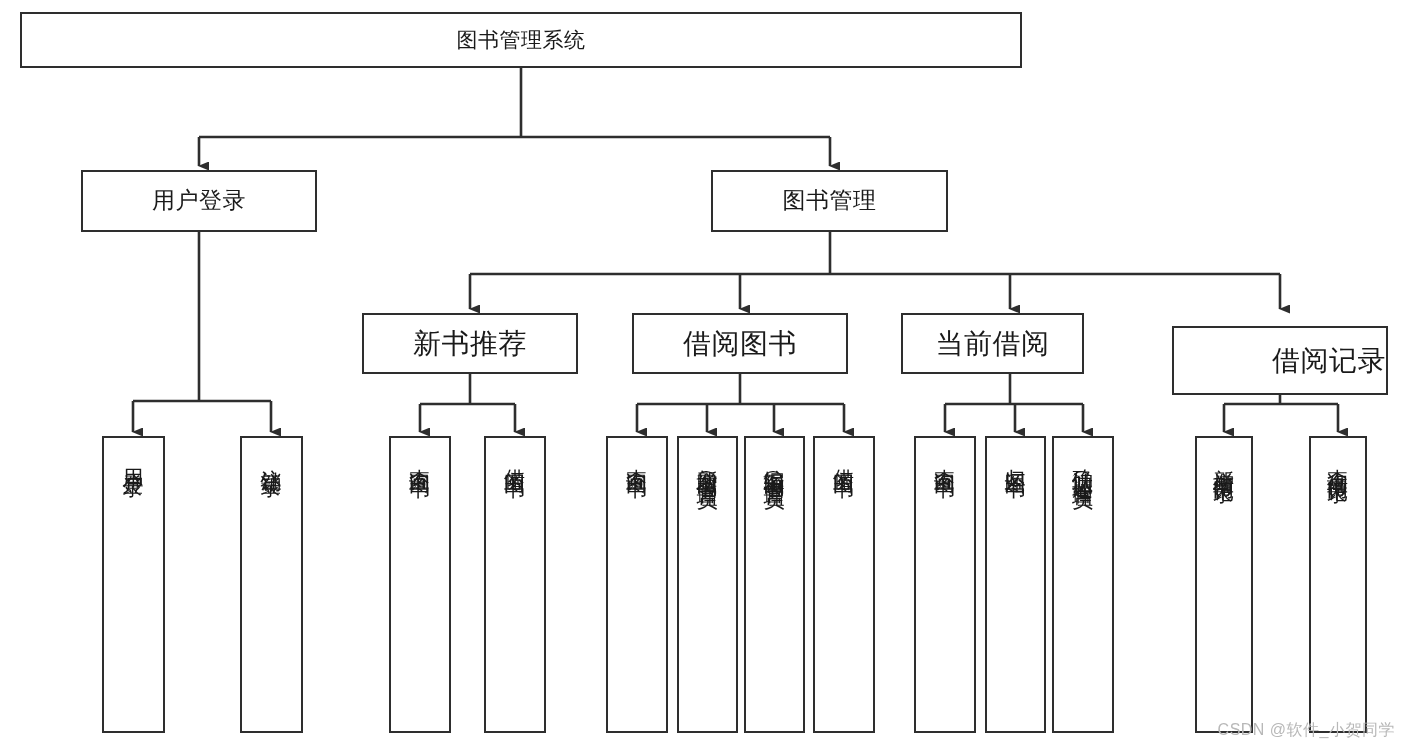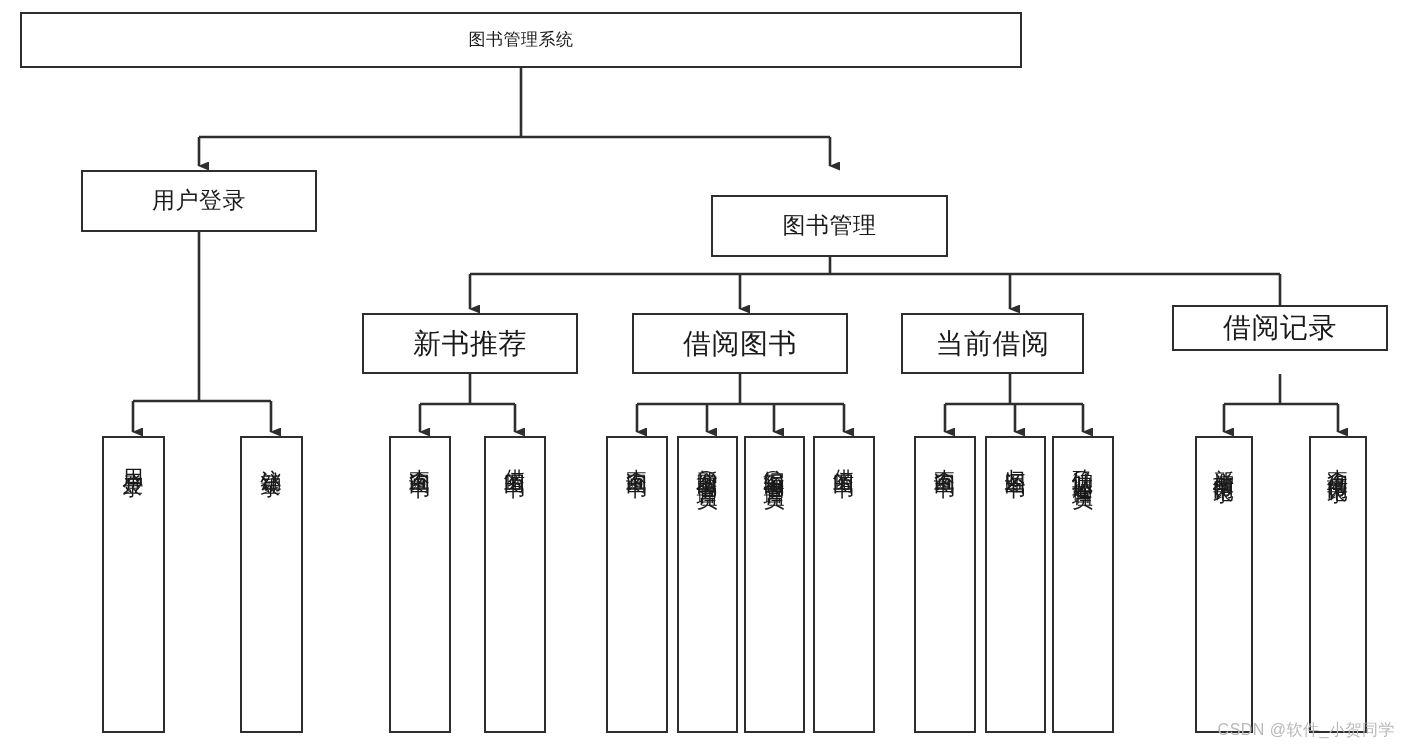--- a/index.html
+++ b/index.html
@@ -39,21 +39,21 @@
     z-index: 2;
   }
   .node-label {
     display: block;
     line-height: 1.18;
     letter-spacing: 0.5px;
     white-space: pre-line;
   }
   
   .node.level-root {
-    font-size: 17px;
+    font-size: 21px;
   }
   
   .node.level-2 {
     font-size: 23px;
   }
   .node.level-3 {
     font-size: 28px;
   }
   
   .node.leaf {
@@ -136,37 +136,37 @@
   </svg>
 
   <div class="node level-root" style="left:20px; top:12px; width:1002px; height:56px;">
     <span class="node-label">图书管理系统</span>
   </div>
 
   <div class="node level-2" style="left:81px; top:170px; width:236px; height:62px;">
     <span class="node-label">用户登录</span>
   </div>
 
-  <div class="node level-2" style="left:711px; top:170px; width:237px; height:62px;margin-top:25px;">
+  <div class="node level-2" style="left:711px; top:170px; width:237px; height:62px;">
     <span class="node-label">图书管理</span>
   </div>
 
   <div class="node level-3" style="left:362px; top:313px; width:216px; height:61px;">
     <span class="node-label">新书推荐</span>
   </div>
 
   <div class="node level-3" style="left:632px; top:313px; width:216px; height:61px;">
     <span class="node-label">借阅图书</span>
   </div>
 
   <div class="node level-3" style="left:901px; top:313px; width:183px; height:61px;">
     <span class="node-label">当前借阅</span>
   </div>
 
-  <div class="node level-3" style="left:1172px; top:305px; width:216px; height:46px;">
+  <div class="node level-3" style="left:1172px; top:326px; width:216px; height:69px;justify-content:flex-end;">
     <span class="node-label">借阅记录</span>
   </div>
 
   <div class="node leaf" style="left:102px; top:436px; width:63px; height:297px;">
     <span class="node-label">用户登录</span>
   </div>
 
   <div class="node leaf" style="left:240px; top:436px; width:63px; height:297px;">
     <span class="node-label">注销登录</span>
   </div>

